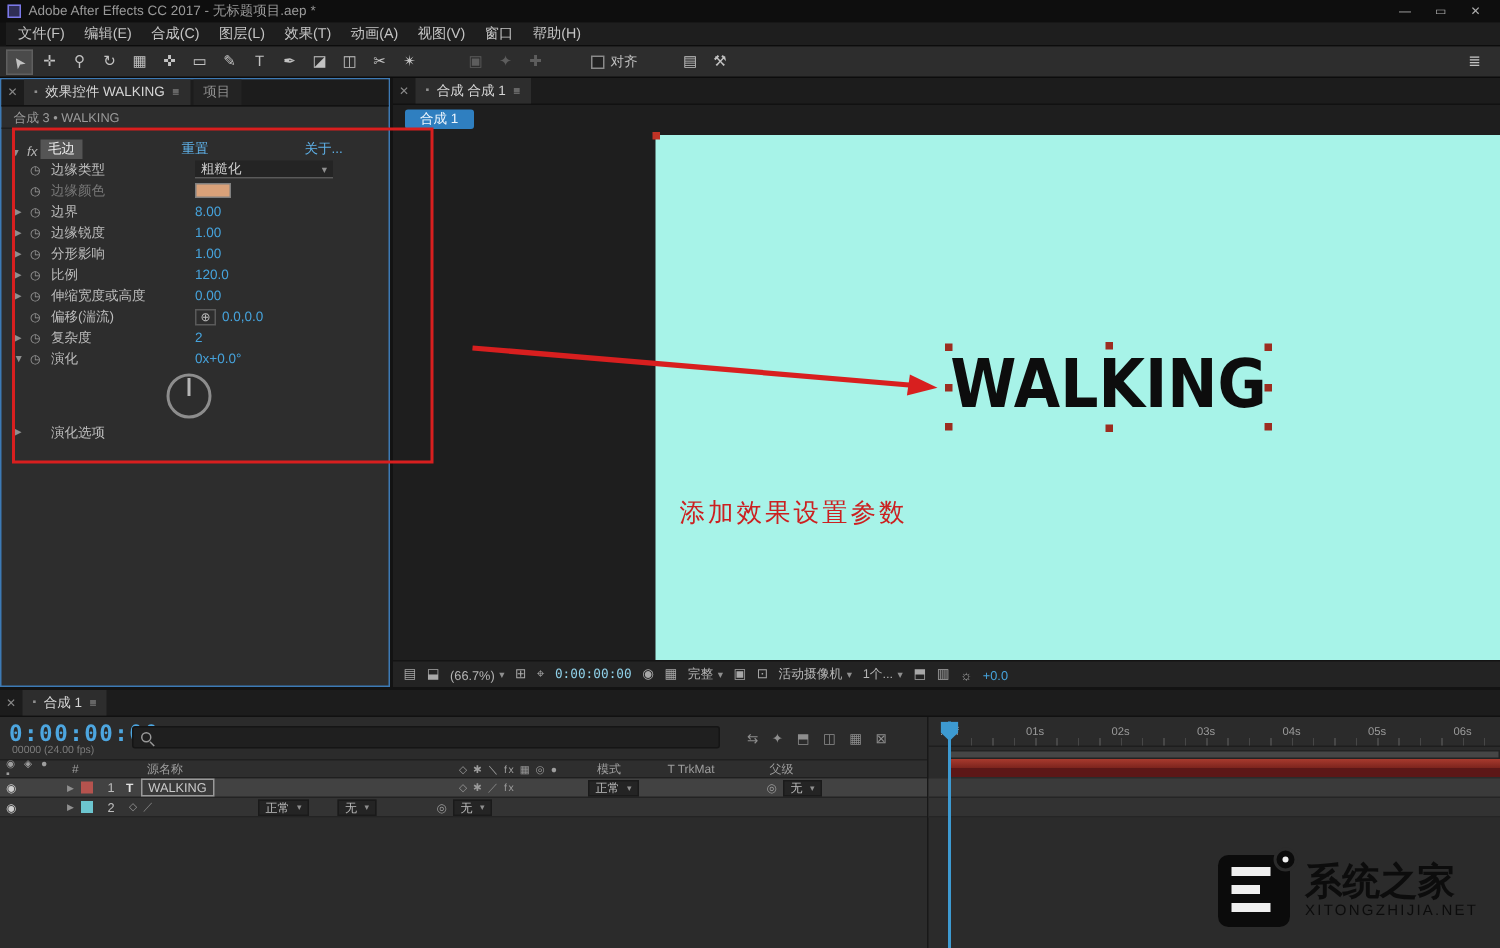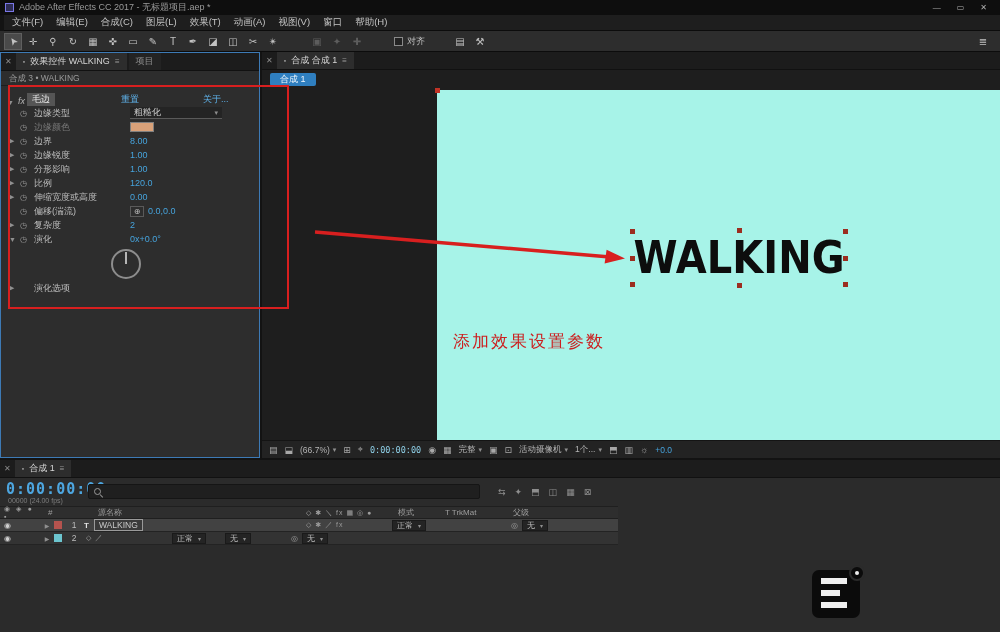--- a/index.html
+++ b/index.html
@@ -434,22 +434,44 @@
       <span class="r-parent">
         <span class="pick">◎</span>
         <span class="mini-dd">
             <span>无</span>
             <span class="dd">▾</span>
           </span>
       </span>
     </div>
   </div>
 
+  <div id="tl-right">
+    <div id="tl-ruler">
+      <span class="ruler-label" style="left:1px">:00f</span>
+      <span class="ruler-label" style="left:58px">01s</span>
+      <span class="ruler-label" style="left:115px">02s</span>
+      <span class="ruler-label" style="left:172px">03s</span>
+      <span class="ruler-label" style="left:229px">04s</span>
+      <span class="ruler-label" style="left:286px">05s</span>
+      <span class="ruler-label" style="left:343px">06s</span>
+    </div>
+    <div class="wa-bar" id="wa-gray"></div>
+    <div class="wa-bar" id="wa-red1"></div>
+    <div class="wa-bar" id="wa-red2"></div>
+    <div class="tr-rowbg" id="trr1"></div>
+    <div class="tr-rowbg" id="trr2"></div>
+    <div id="playhead-line"></div>
+    <div id="playhead-handle"></div>
+  </div>
 </div>
 
 <div id="watermark">
   <div id="wm-logo">
     <span class="wm-bar" id="wmb1"></span>
     <span class="wm-bar" id="wmb2"></span>
     <span class="wm-bar" id="wmb3"></span>
     <span id="wm-gear"></span>
   </div>
+  <div id="wm-text">
+    <div class="wm-name">系统之家</div>
+    <div class="wm-url">XITONGZHIJIA.NET</div>
+  </div>
 </div>
 
 </body></html>

